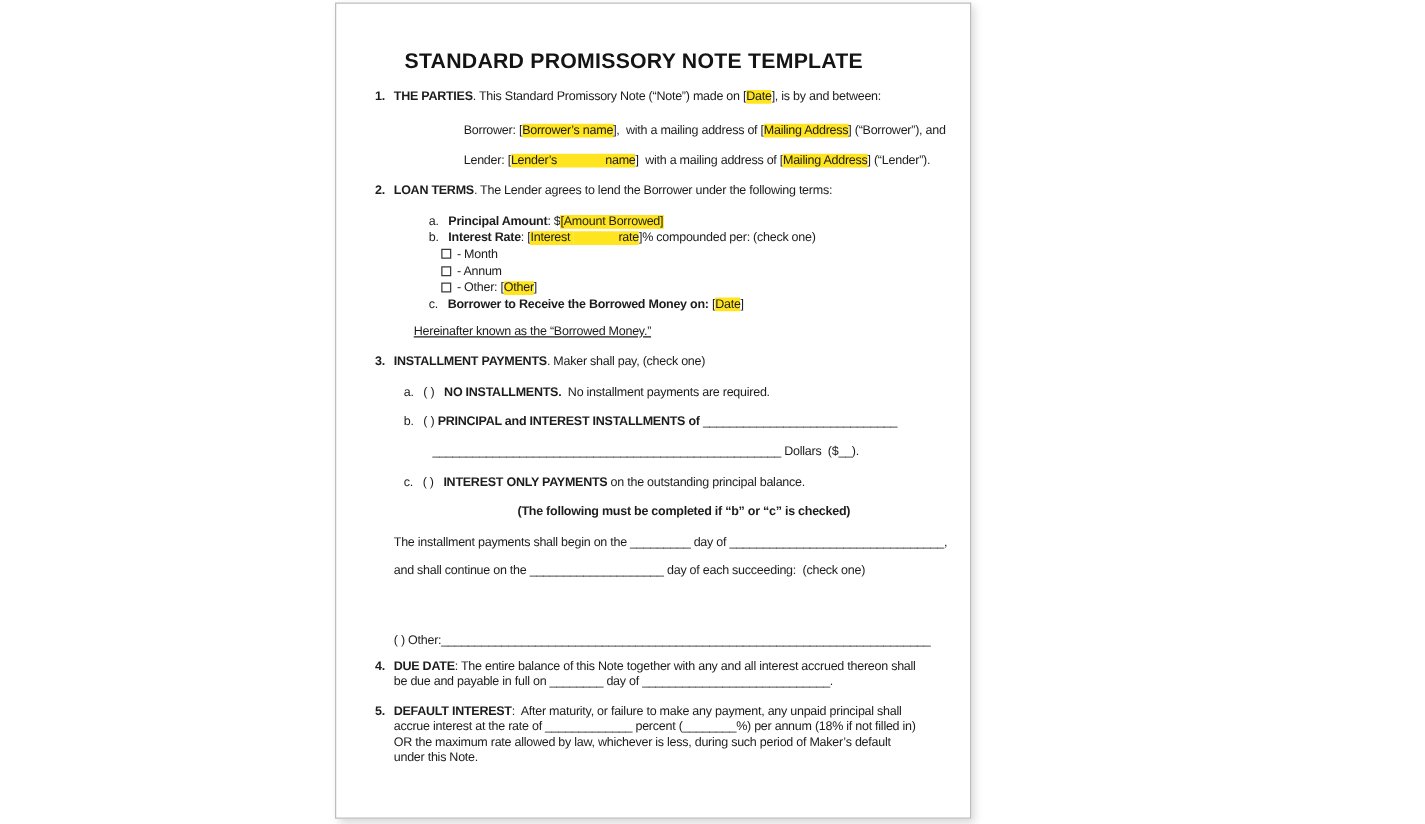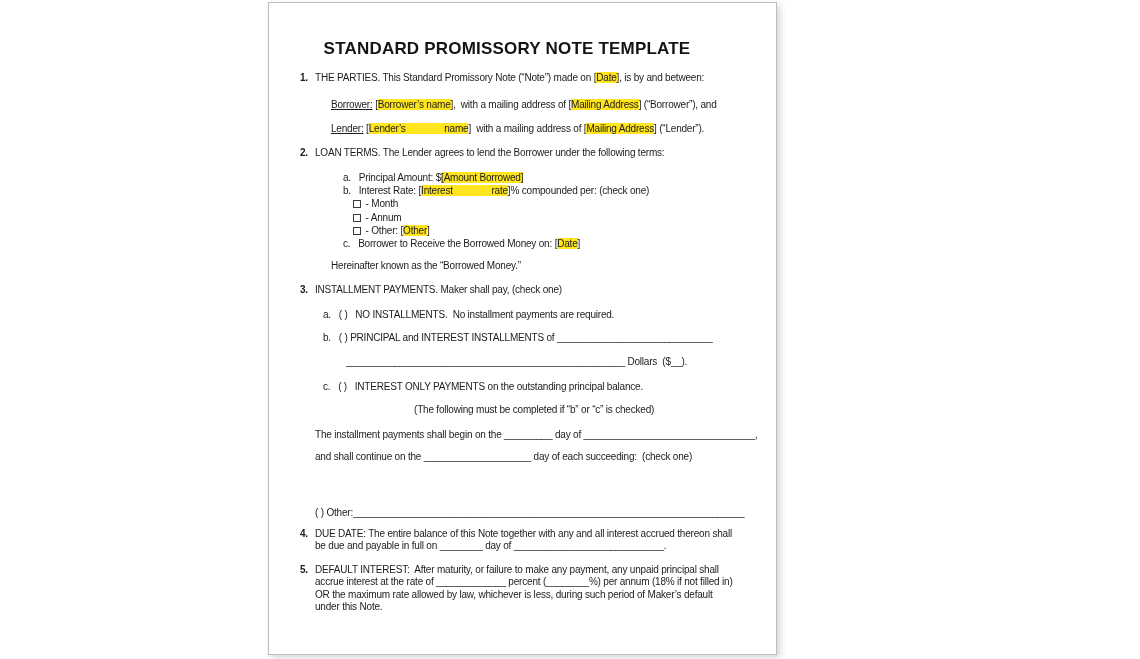--- a/index.html
+++ b/index.html
@@ -16,42 +16,42 @@
     position:absolute;top:36px;left:30px;width:416px;text-align:center;
     font-size:17px;font-weight:bold;letter-spacing:0.2px;color:#141414;
     white-space:pre;
   }
   .block{
     position:absolute;white-space:pre;font-size:10px;letter-spacing:-0.2px;
     color:#1c1c1c;line-height:12.2px;
   }
   .block .num{position:absolute;left:0;top:0;font-weight:bold;}
   .line{line-height:inherit;}
-  .b{font-weight:normal;}
-  .u{text-decoration:underline;text-decoration-thickness:1px;}
+  .b{font-weight:bold;}
+  .u{text-decoration-thickness:1px;margin-left:40px;}
   .h{background:#ffe420;}
   .bl{text-decoration-color:#4472c4;text-decoration-thickness:1px;}
   .h.bl{background:#ffe420;padding-left:36px;}
   .cb{
     display:inline-block;width:6px;height:6px;border:1px solid #3a3a3a;
     margin:0 2px -1px 0;background:#fff;
   }
 </style>
 </head>
 <body>
 
 <div class="page">
   <div class="doc-title">STANDARD PROMISSORY NOTE TEMPLATE</div>
   <div>
       <div class="block" style="top: 69px; left: 31px;"><span class="num">1.</span><div style="margin-left: 15px;"><div class="line"><span class="b">THE PARTIES</span><span>. This Standard Promissory Note (“Note”) made on [</span><span class="h">Date</span><span>], is by and between:</span></div></div></div>
       <div class="block" style="top: 96px; left: 62px;"><div><div class="line"><span class="u">Borrower:</span><span> [</span><span class="h">Borrower’s name</span><span class="bl">],  with</span><span> a mailing address of [</span><span class="h">Mailing Address</span><span>] (“Borrower”), and</span></div></div></div>
       <div class="block" style="top: 120px; left: 62px;"><div><div class="line"><span class="u">Lender:</span><span> [</span><span class="h">Lender’s </span><span class="h bl">name</span><span class="bl">]  with</span><span> a mailing address of [</span><span class="h">Mailing Address</span><span>] (“Lender”).</span></div></div></div>
       <div class="block" style="top: 144px; left: 31px;"><span class="num">2.</span><div style="margin-left: 15px; text-align: center;"><div class="line"><span class="b">LOAN TERMS</span><span>. The Lender agrees to lend the Borrower under the following terms:</span></div></div></div>
       <div class="block" style="top: 168px; left: 74px; line-height: 13.2px;"><div><div class="line"><span>a.   </span><span class="b">Principal Amount</span><span>: $</span><span class="h">[Amount Borrowed]</span></div><div class="line"><span>b.   </span><span class="b">Interest Rate</span><span>: [</span><span class="h">Interest </span><span class="h bl">rate</span><span class="bl">]%</span><span> compounded per: (check one)</span></div><div class="line" style="margin-left: 10px;"><span class="cb"></span><span> - Month</span></div><div class="line" style="margin-left: 10px;"><span class="cb"></span><span> - Annum</span></div><div class="line" style="margin-left: 10px;"><span class="cb"></span><span> - Other: [</span><span class="h">Other</span><span>]</span></div><div class="line"><span>c.   </span><span class="b">Borrower to Receive the Borrowed Money on:</span><span> [</span><span class="h">Date</span><span>]</span></div></div></div>
-      <div class="block" style="top: 257px; left: 62px;"><div><div class="line"><span>Hereinafter known as the “Borrowed Money.”</span></div></div></div>
+      <div class="block" style="top: 257px; left: 62px; text-decoration: underline;"><div><div class="line"><span>Hereinafter known as the “Borrowed Money.”</span></div></div></div>
       <div class="block" style="top: 281px; left: 31px;"><span class="num">3.</span><div style="margin-left: 15px;"><div class="line"><span class="b">INSTALLMENT PAYMENTS</span><span>. Maker shall pay, (check one)</span></div></div></div>
       <div class="block" style="top: 306px; left: 54px;"><div><div class="line"><span>a.   </span><span class="bl">( </span><span>)   </span><span class="b">NO INSTALLMENTS.</span><span>  No installment payments are required.</span></div></div></div>
       <div class="block" style="top: 329px; left: 54px;"><div><div class="line"><span>b.   </span><span class="bl">( </span><span>) </span><span class="b">PRINCIPAL and INTEREST INSTALLMENTS of</span><span> _____________________________</span></div></div></div>
       <div class="block" style="top: 353px; left: 77px;"><div><div class="line"><span>____________________________________________________ </span><span class="bl">Dollars  ($</span><span>__).</span></div></div></div>
       <div class="block" style="top: 378px; left: 54px;"><div><div class="line"><span>c.   </span><span class="bl">( </span><span>)   </span><span class="b">INTEREST ONLY PAYMENTS</span><span> on the outstanding principal balance.</span></div></div></div>
       <div class="block" style="top: 401px; left: 145px;"><div><div class="line"><span class="b">(The following must be completed if “b” or “c” is checked)</span></div></div></div>
       <div class="block" style="top: 426px; left: 46px;"><div><div class="line"><span>The installment payments shall begin on the _________ day of ________________________________,</span></div></div></div>
       <div class="block" style="top: 448px; left: 46px;"><div><div class="line"><span>and shall continue on the ____________________ day of each succeeding</span><span class="bl">:  (</span><span>check one)</span></div></div></div>
       <div class="block" style="top: 469px; left: 46px; line-height: 13px;"><div></div></div>
       <div class="block" style="top: 504px; left: 46px;"><div><div class="line"><span class="bl">( </span><span>) Other:</span><span>_________________________________________________________________________</span></div></div></div>

